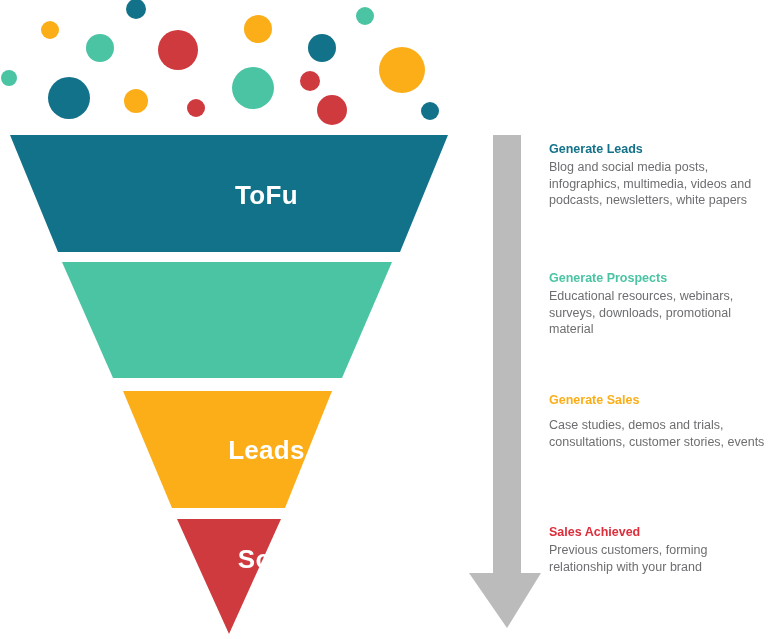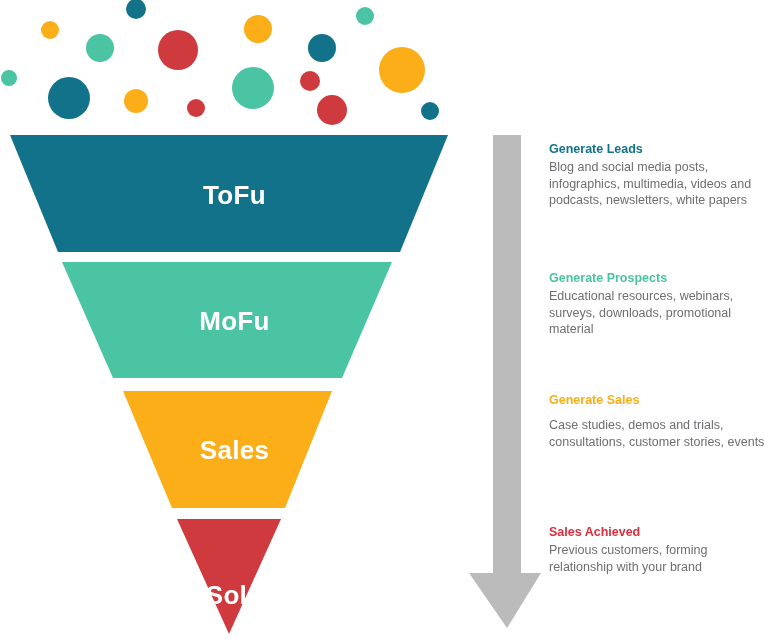--- a/index.html
+++ b/index.html
@@ -49,25 +49,26 @@
   .stage-label {
     position: absolute;
     color: #ffffff;
     font-weight: bold;
     font-size: 26px;
     letter-spacing: 0.3px;
     text-align: center;
     width: 470px;
     left: 0;
     transform: translateX(-0.5px);
+    padding-left: 32px;
   }
   .stage-label.l1 { top: 180px; }
   .stage-label.l2 { top: 306px; }
   .stage-label.l3 { top: 435px; }
-  .stage-label.l4 { top: 544px; margin-top: 36px; }
+  .stage-label.l4 { top: 544px; }
 
   
   #flow-arrow {
     position: absolute;
     left: 465px;
     top: 130px;
     width: 86px;
     height: 504px;
   }
 
@@ -127,22 +128,21 @@
 
   <div id="funnel">
     <svg class="funnel-svg" width="470" height="639" viewBox="0 0 470 639">
       <polygon points="10,135 448,135 400,252 58,252" fill="#127289"></polygon>
       <polygon points="62,262 392,262 342,378 113,378" fill="#4BC4A4"></polygon>
       <polygon points="123,391 332,391 285,508 172,508" fill="#FBAE17"></polygon>
       <polygon points="177,519 281,519 229,634" fill="#CF3A3F"></polygon>
     </svg>
 
     <div class="stage-label l1">ToFu</div>
-    <div class="stage-label l2">MoFu</div>
-    <div class="stage-label l3">Sales</div>
+    <div class="stage-label l3">Leads</div>
     <div class="stage-label l4">Sold</div>
   </div>
 
   <svg id="flow-arrow" viewBox="0 0 86 504">
     <polygon points="28,5 56,5 56,443 76,443 42,498 4,443 28,443" fill="#BBBBBB"></polygon>
   </svg>
 
   <div id="callouts">
 
     <div class="callout c1">

